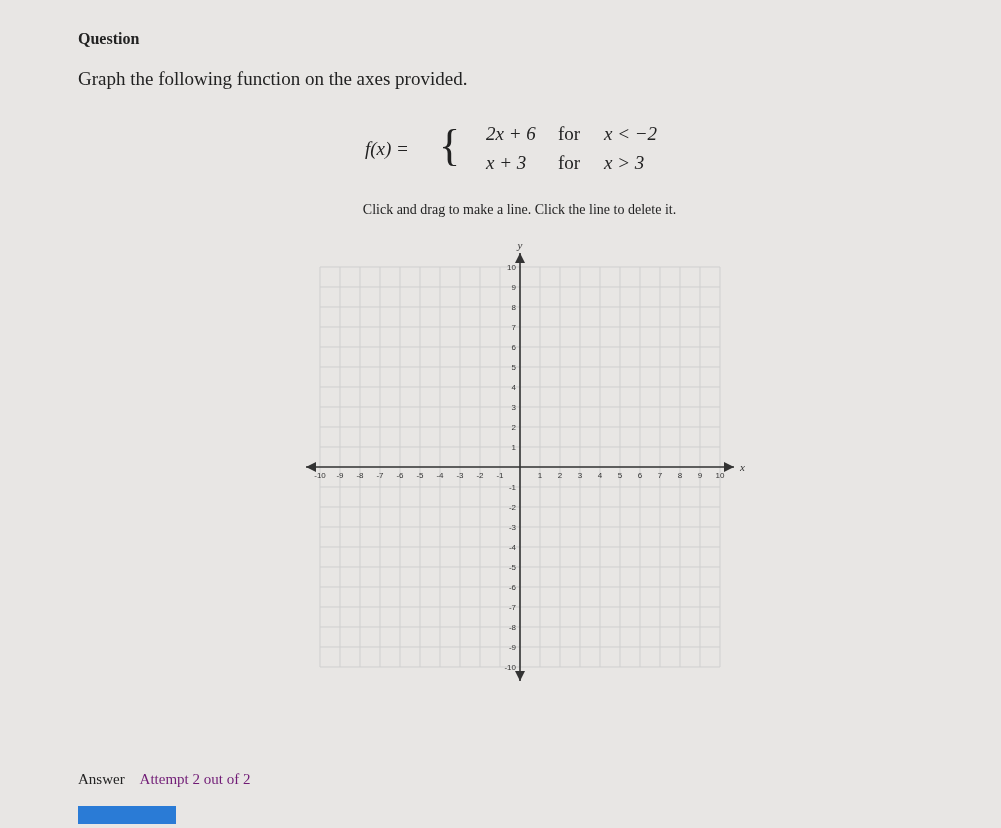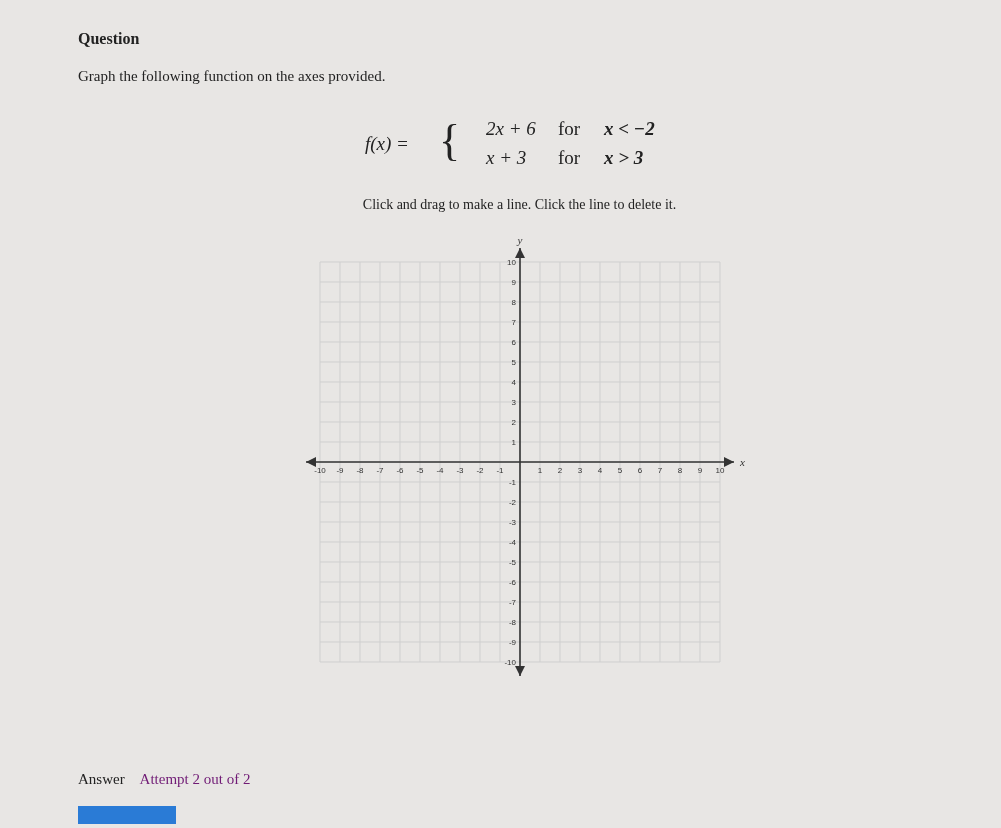--- a/index.html
+++ b/index.html
@@ -5,38 +5,38 @@
   * { box-sizing: border-box; margin: 0; padding: 0; }
   body {
     background: #e8e6e4;
     font-family: Georgia, 'Times New Roman', serif;
     color: #222;
     min-height: 828px;
     padding: 30px 40px 20px 78px;
     position: relative;
   }
   .q-heading { font-weight: bold; font-size: 16px; margin-bottom: 20px; }
-  .q-text { font-size: 15px; margin-bottom: 30px; }
+  .q-text { font-size: 19px; margin-bottom: 30px; }
   .center-stack { text-align: center; }
   .formula {
     display: inline-flex;
     align-items: center;
     font-family: 'Times New Roman', serif;
     font-size: 19px;
     font-style: italic;
     margin-bottom: 22px;
     gap: 22px;
   }
   .formula .lhs { margin-right: 6px; }
   .brace { font-size: 44px; font-style: normal; line-height: 0.9; padding: 0 4px 6px 2px; }
   .cases { display: inline-block; text-align: left; }
   .case-row { display: flex; align-items: baseline; line-height: 1.5; }
   .expr { width: 72px; }
   .kwfor { font-style: normal; width: 46px; }
-  .cond { min-width: 70px; font-weight: bold; }
+  .cond { min-width: 70px; }
   .instructions { font-size: 14px; line-height: 1.5; margin-bottom: 16px; }
   .graph-wrap { display: flex; justify-content: center; }
   .graph-box {
     position: relative;
     width: 462px;
     height: 462px;
     cursor: crosshair;
   }
   .grid line.minor { stroke: #cfcfcf; stroke-width: 1; }
   .grid line.axis { stroke: #333; stroke-width: 1.6; }

